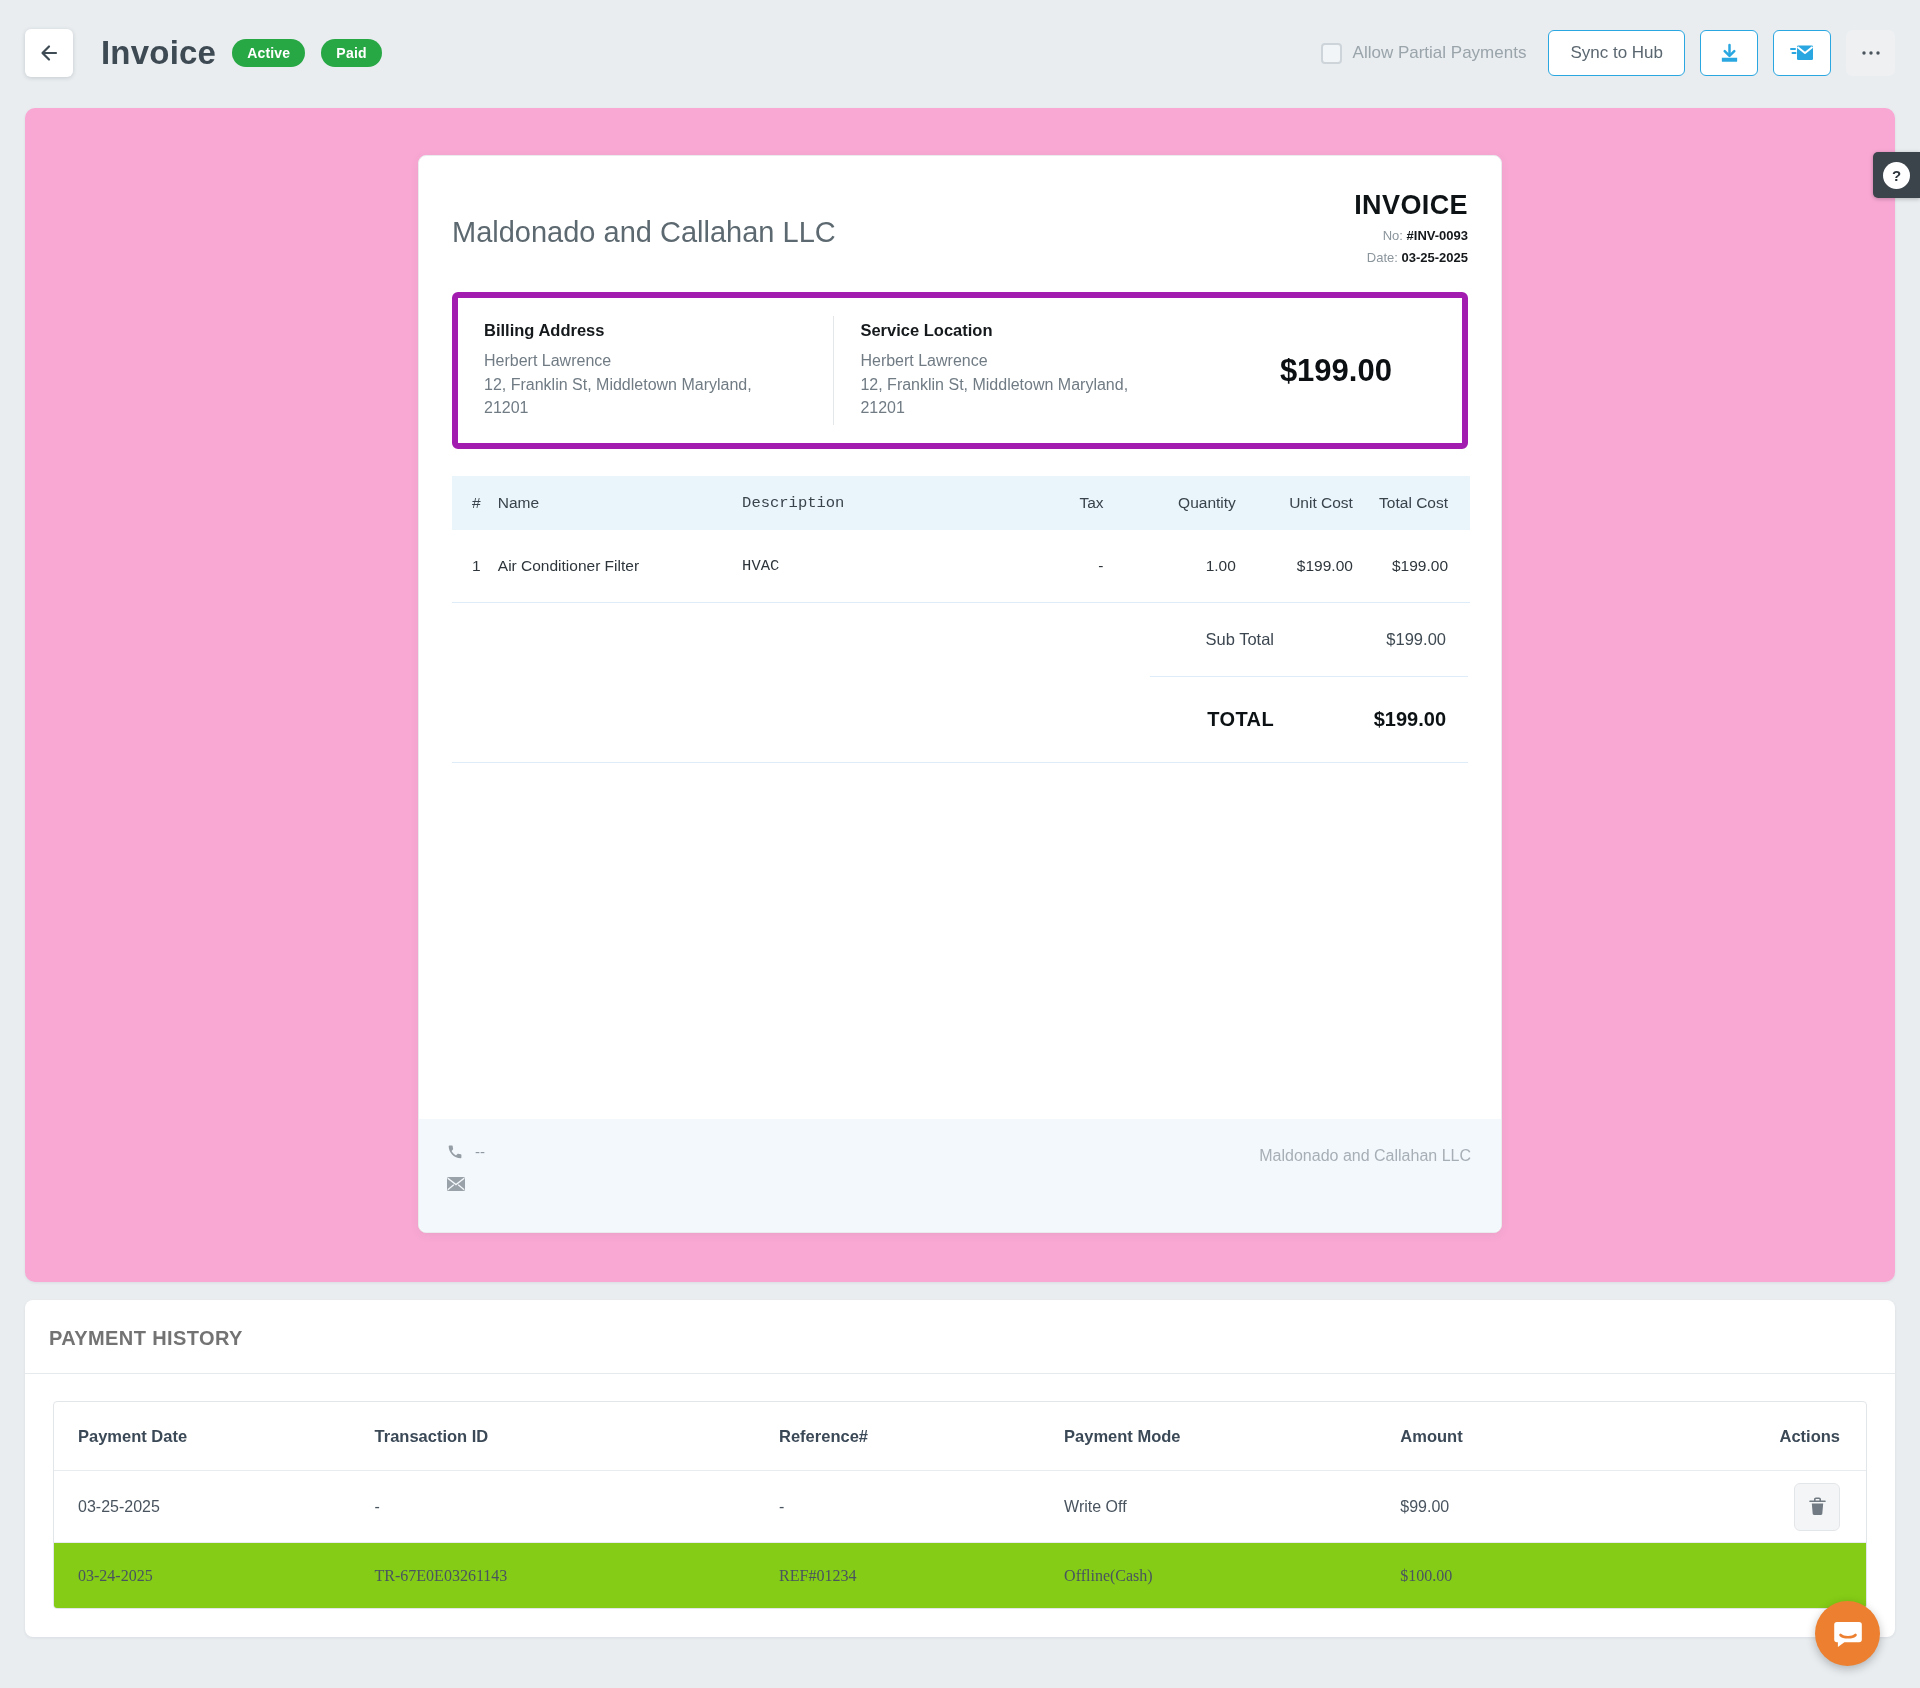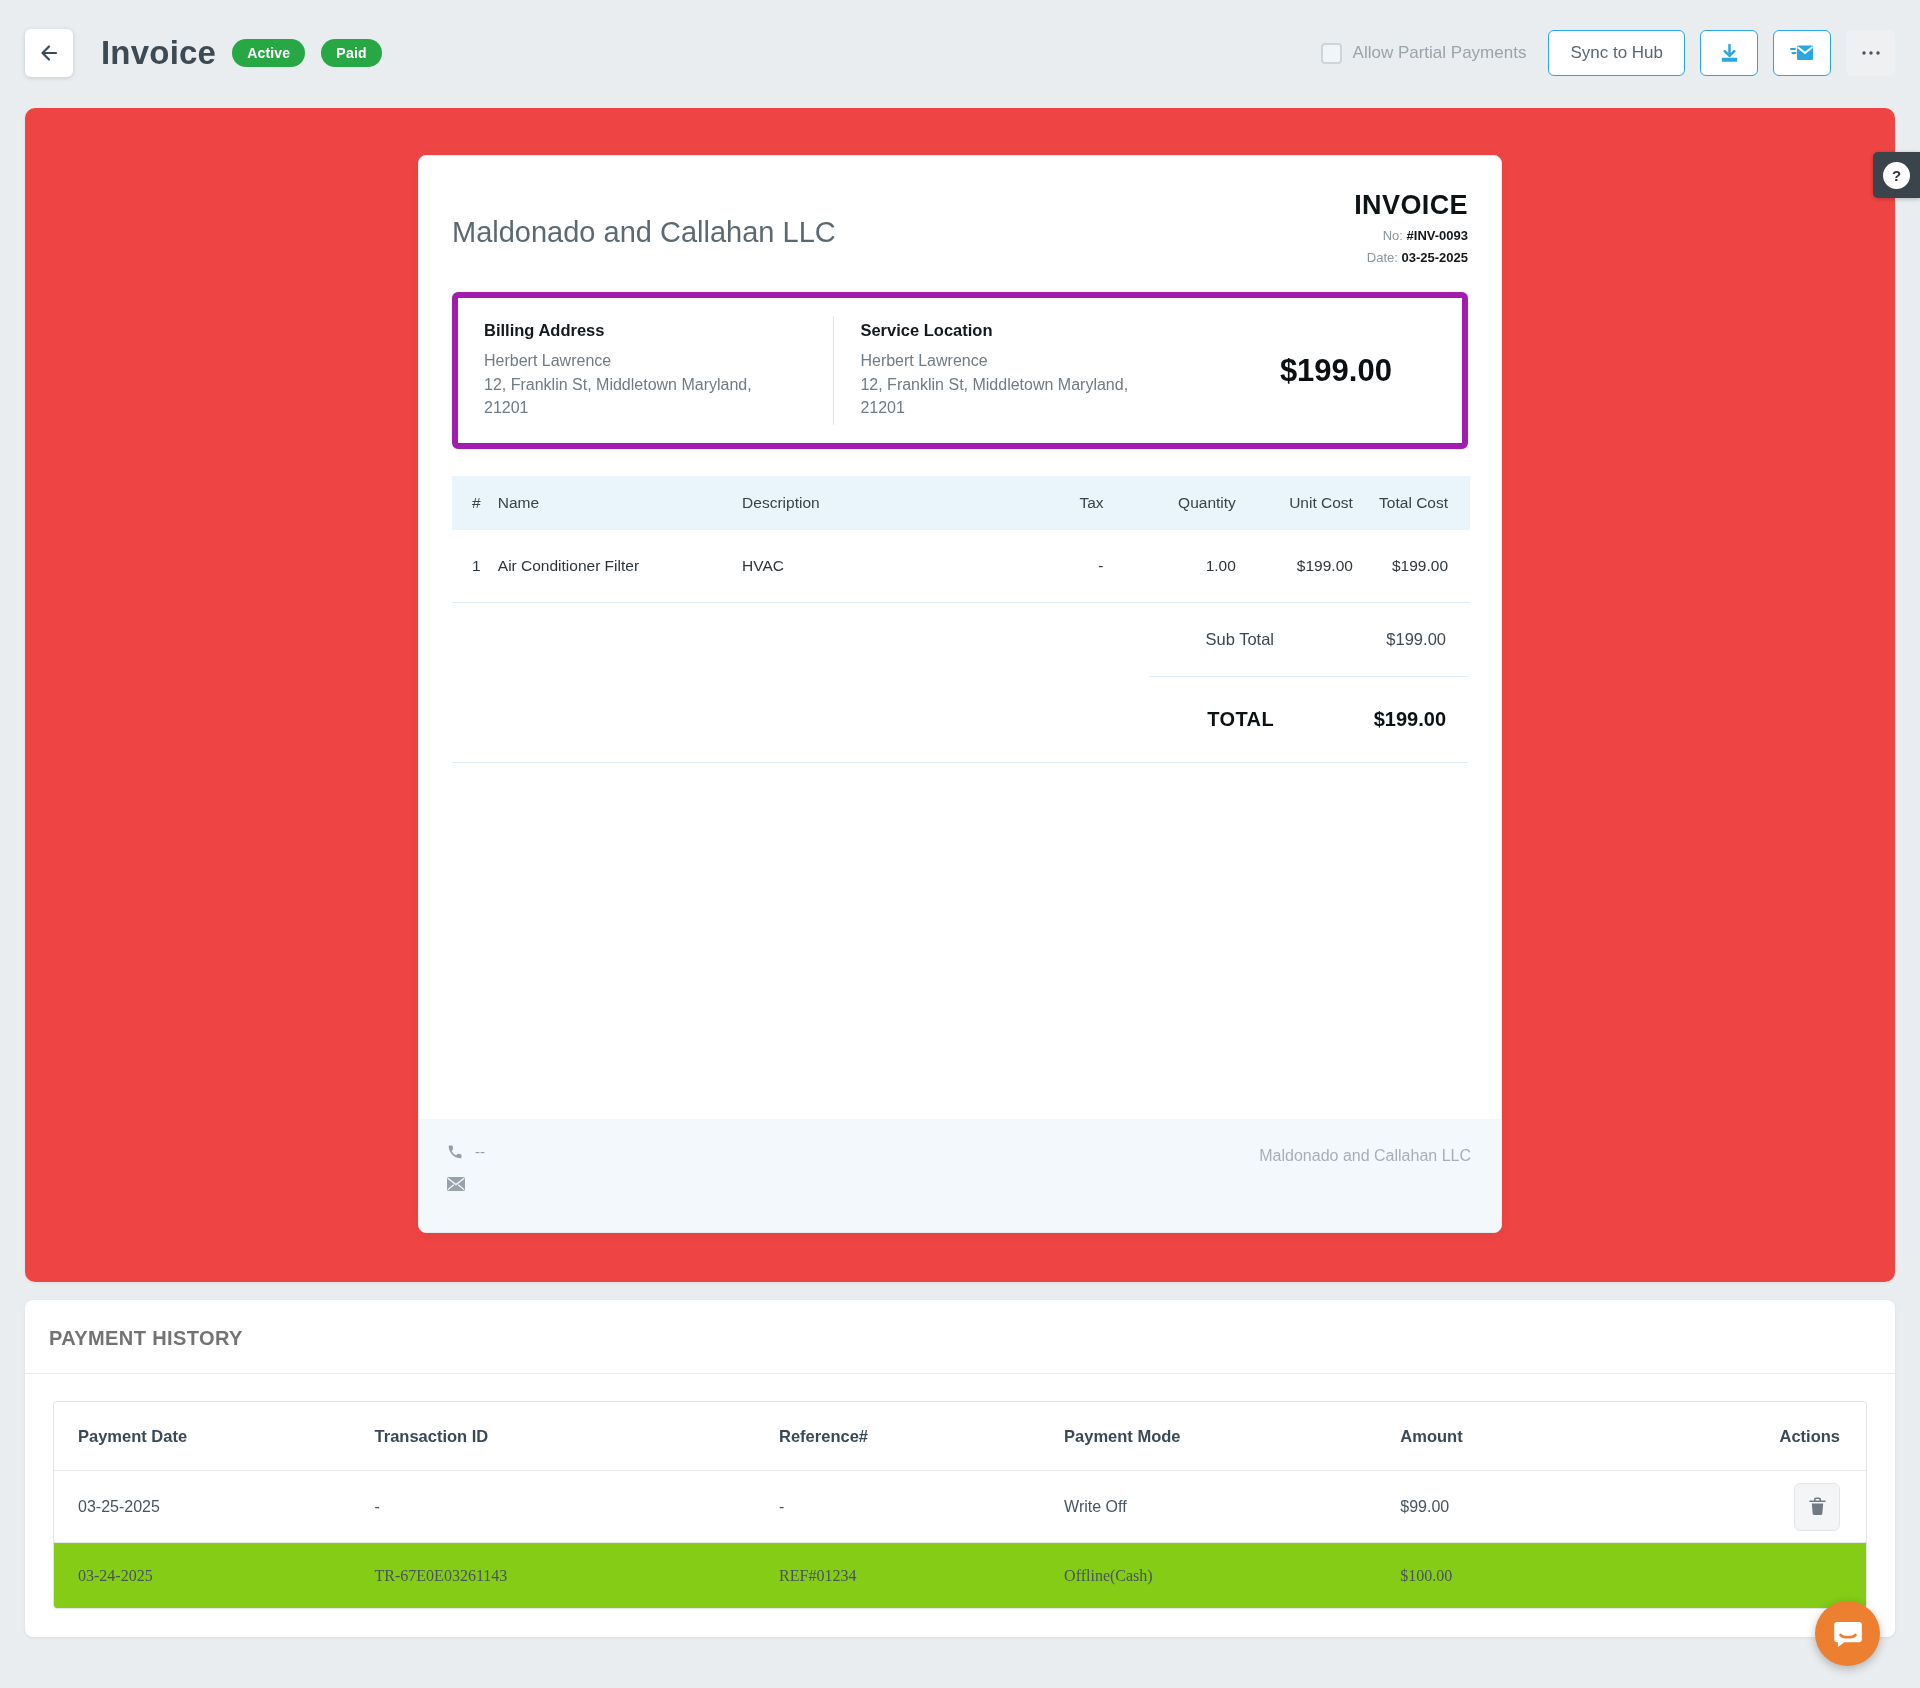--- a/index.html
+++ b/index.html
@@ -36,21 +36,21 @@
     width:58px; height:46px; background:#fff; border:1px solid #2aa7e0; border-radius:6px;
     display:flex; align-items:center; justify-content:center; margin-left:15px; cursor:pointer;
   }
   .more-btn {
     width:49px; height:46px; background:#eef0f2; border:none; border-radius:6px;
     display:flex; align-items:center; justify-content:center; margin-left:15px; cursor:pointer;
   }
 
   
   .main-card {
-    margin:2px 25px 0; background:#ef4444; border-radius:10px; height:1174px;
+    margin:2px 25px 0; background:#f9a8d4; border-radius:10px; height:1174px;
     box-shadow:0 1px 3px rgba(40,50,60,.08); overflow:hidden;
   }
   .paper {
     width:1084px; height:1078px; margin:47px auto 0; background:#fff;
     border:1px solid #e9ebed; border-radius:8px; box-shadow:0 2px 10px rgba(40,50,60,.07);
     display:flex; flex-direction:column;
   }
   .paper-head { display:flex; justify-content:space-between; padding:34px 33px 0; }
   .company-name { font-size:29px; color:#5d6970; font-weight:400; margin-top:26px; }
   .doc-meta { text-align:right; }
@@ -67,21 +67,21 @@
   .big-amount { font-size:31px; font-weight:bold; color:#0c1013; }
 
   .inv-table { display:table; width:1018px; margin:27px 33px 0; table-layout:fixed; }
   .inv-thead { display:table-row; background:#e9f4fb; }
   .inv-row { display:table-row; }
   .inv-cell { display:table-cell; vertical-align:middle; font-size:15.5px; padding:16px 0; }
   .inv-thead .inv-cell { color:#39434b; font-weight:500; line-height:1.45; }
   .inv-row .inv-cell { color:#2e363c; font-weight:500; padding:27px 0; border-bottom:1px solid #ddecf8; }
   .c-num { width:4.5%; padding-left:20px !important; }
   .c-name { width:24%; }
-  .c-desc { width:26.5%; }
+  .c-desc { width:26.5%;font-family:Liberation Mono, monospace; }
   .c-tax { width:9%; text-align:right; }
   .c-qty { width:13%; text-align:right; }
   .c-unit { width:11.5%; text-align:right; }
   .c-total { width:11.5%; text-align:right; padding-right:22px !important; }
 
   .totals { margin:0 33px; }
   .tot-row { display:flex; justify-content:flex-end; align-items:center; }
   .sub-row { padding:27px 0; }
   .tot-label { font-size:16.5px; font-weight:500; color:#3c4650; }
   .tot-value { width:130px; text-align:right; padding-right:22px; margin-left:64px; font-size:16.5px; font-weight:500; color:#3f4a52; }

